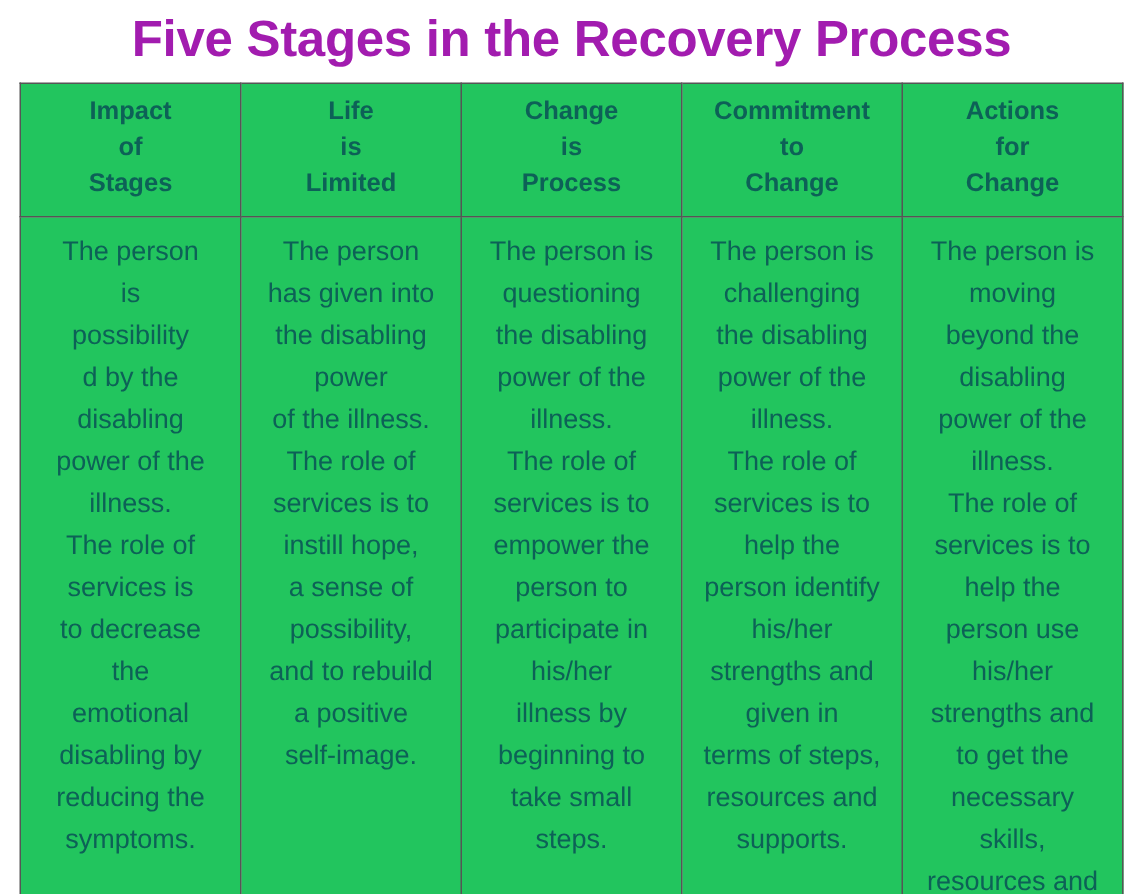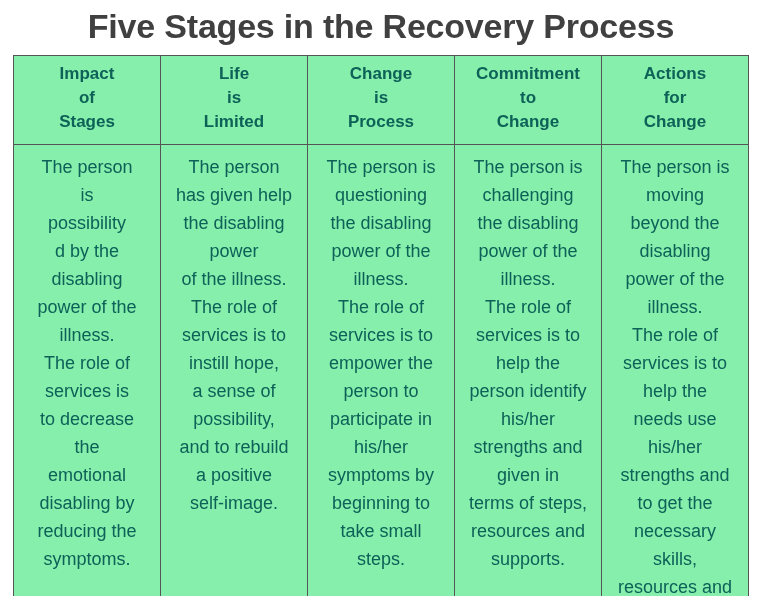--- a/index.html
+++ b/index.html
@@ -22,21 +22,21 @@
     box-sizing: border-box;
   }
   .page-title {
     position: absolute;
     left: 0;
     top: 2px;
     width: 762px;
     text-align: center;
     font-size: 34px;
     font-weight: bold;
-    color: #404040;
+    color: #a21caf;
     letter-spacing: -0.2px;
     line-height: 48px;
     white-space: nowrap;
   }
   .stage-table {
     position: absolute;
     left: 13px;
     top: 55px;
     width: 735px;
     height: 523px;
@@ -44,21 +44,21 @@
     table-layout: fixed;
     background: #ffffff;
     border: 1px solid #555555;
   }
   .stage-table col {
     width: 147px;
   }
   .stage-table th,
   .stage-table td {
     border: 1px solid #555555;
-    background: #86efac;
+    background: #22c55e;
     text-align: center;
     vertical-align: top;
     padding: 0;
     color: #0d6157;
   }
   .stage-table th {
     height: 89px;
     font-size: 17px;
     font-weight: bold;
     line-height: 24px;
@@ -136,21 +136,21 @@
             <span class="body-line">services is</span>
             <span class="body-line">to decrease</span>
             <span class="body-line">the</span>
             <span class="body-line">emotional</span>
             <span class="body-line">disabling by</span>
             <span class="body-line">reducing the</span>
             <span class="body-line">symptoms.</span>
           </td>
         <td>
             <span class="body-line">The person</span>
-            <span class="body-line">has given help</span>
+            <span class="body-line">has given into</span>
             <span class="body-line">the disabling</span>
             <span class="body-line">power</span>
             <span class="body-line">of the illness.</span>
             <span class="body-line">The role of</span>
             <span class="body-line">services is to</span>
             <span class="body-line">instill hope,</span>
             <span class="body-line">a sense of</span>
             <span class="body-line">possibility,</span>
             <span class="body-line">and to rebuild</span>
             <span class="body-line">a positive</span>
@@ -161,21 +161,21 @@
             <span class="body-line">questioning</span>
             <span class="body-line">the disabling</span>
             <span class="body-line">power of the</span>
             <span class="body-line">illness.</span>
             <span class="body-line">The role of</span>
             <span class="body-line">services is to</span>
             <span class="body-line">empower the</span>
             <span class="body-line">person to</span>
             <span class="body-line">participate in</span>
             <span class="body-line">his/her</span>
-            <span class="body-line">symptoms by</span>
+            <span class="body-line">illness by</span>
             <span class="body-line">beginning to</span>
             <span class="body-line">take small</span>
             <span class="body-line">steps.</span>
           </td>
         <td>
             <span class="body-line">The person is</span>
             <span class="body-line">challenging</span>
             <span class="body-line">the disabling</span>
             <span class="body-line">power of the</span>
             <span class="body-line">illness.</span>
@@ -193,21 +193,21 @@
         <td>
             <span class="body-line">The person is</span>
             <span class="body-line">moving</span>
             <span class="body-line">beyond the</span>
             <span class="body-line">disabling</span>
             <span class="body-line">power of the</span>
             <span class="body-line">illness.</span>
             <span class="body-line">The role of</span>
             <span class="body-line">services is to</span>
             <span class="body-line">help the</span>
-            <span class="body-line">needs use</span>
+            <span class="body-line">person use</span>
             <span class="body-line">his/her</span>
             <span class="body-line">strengths and</span>
             <span class="body-line">to get the</span>
             <span class="body-line">necessary</span>
             <span class="body-line">skills,</span>
             <span class="body-line">resources and</span>
           </td>
       </tr>
     </tbody>
   </table>

